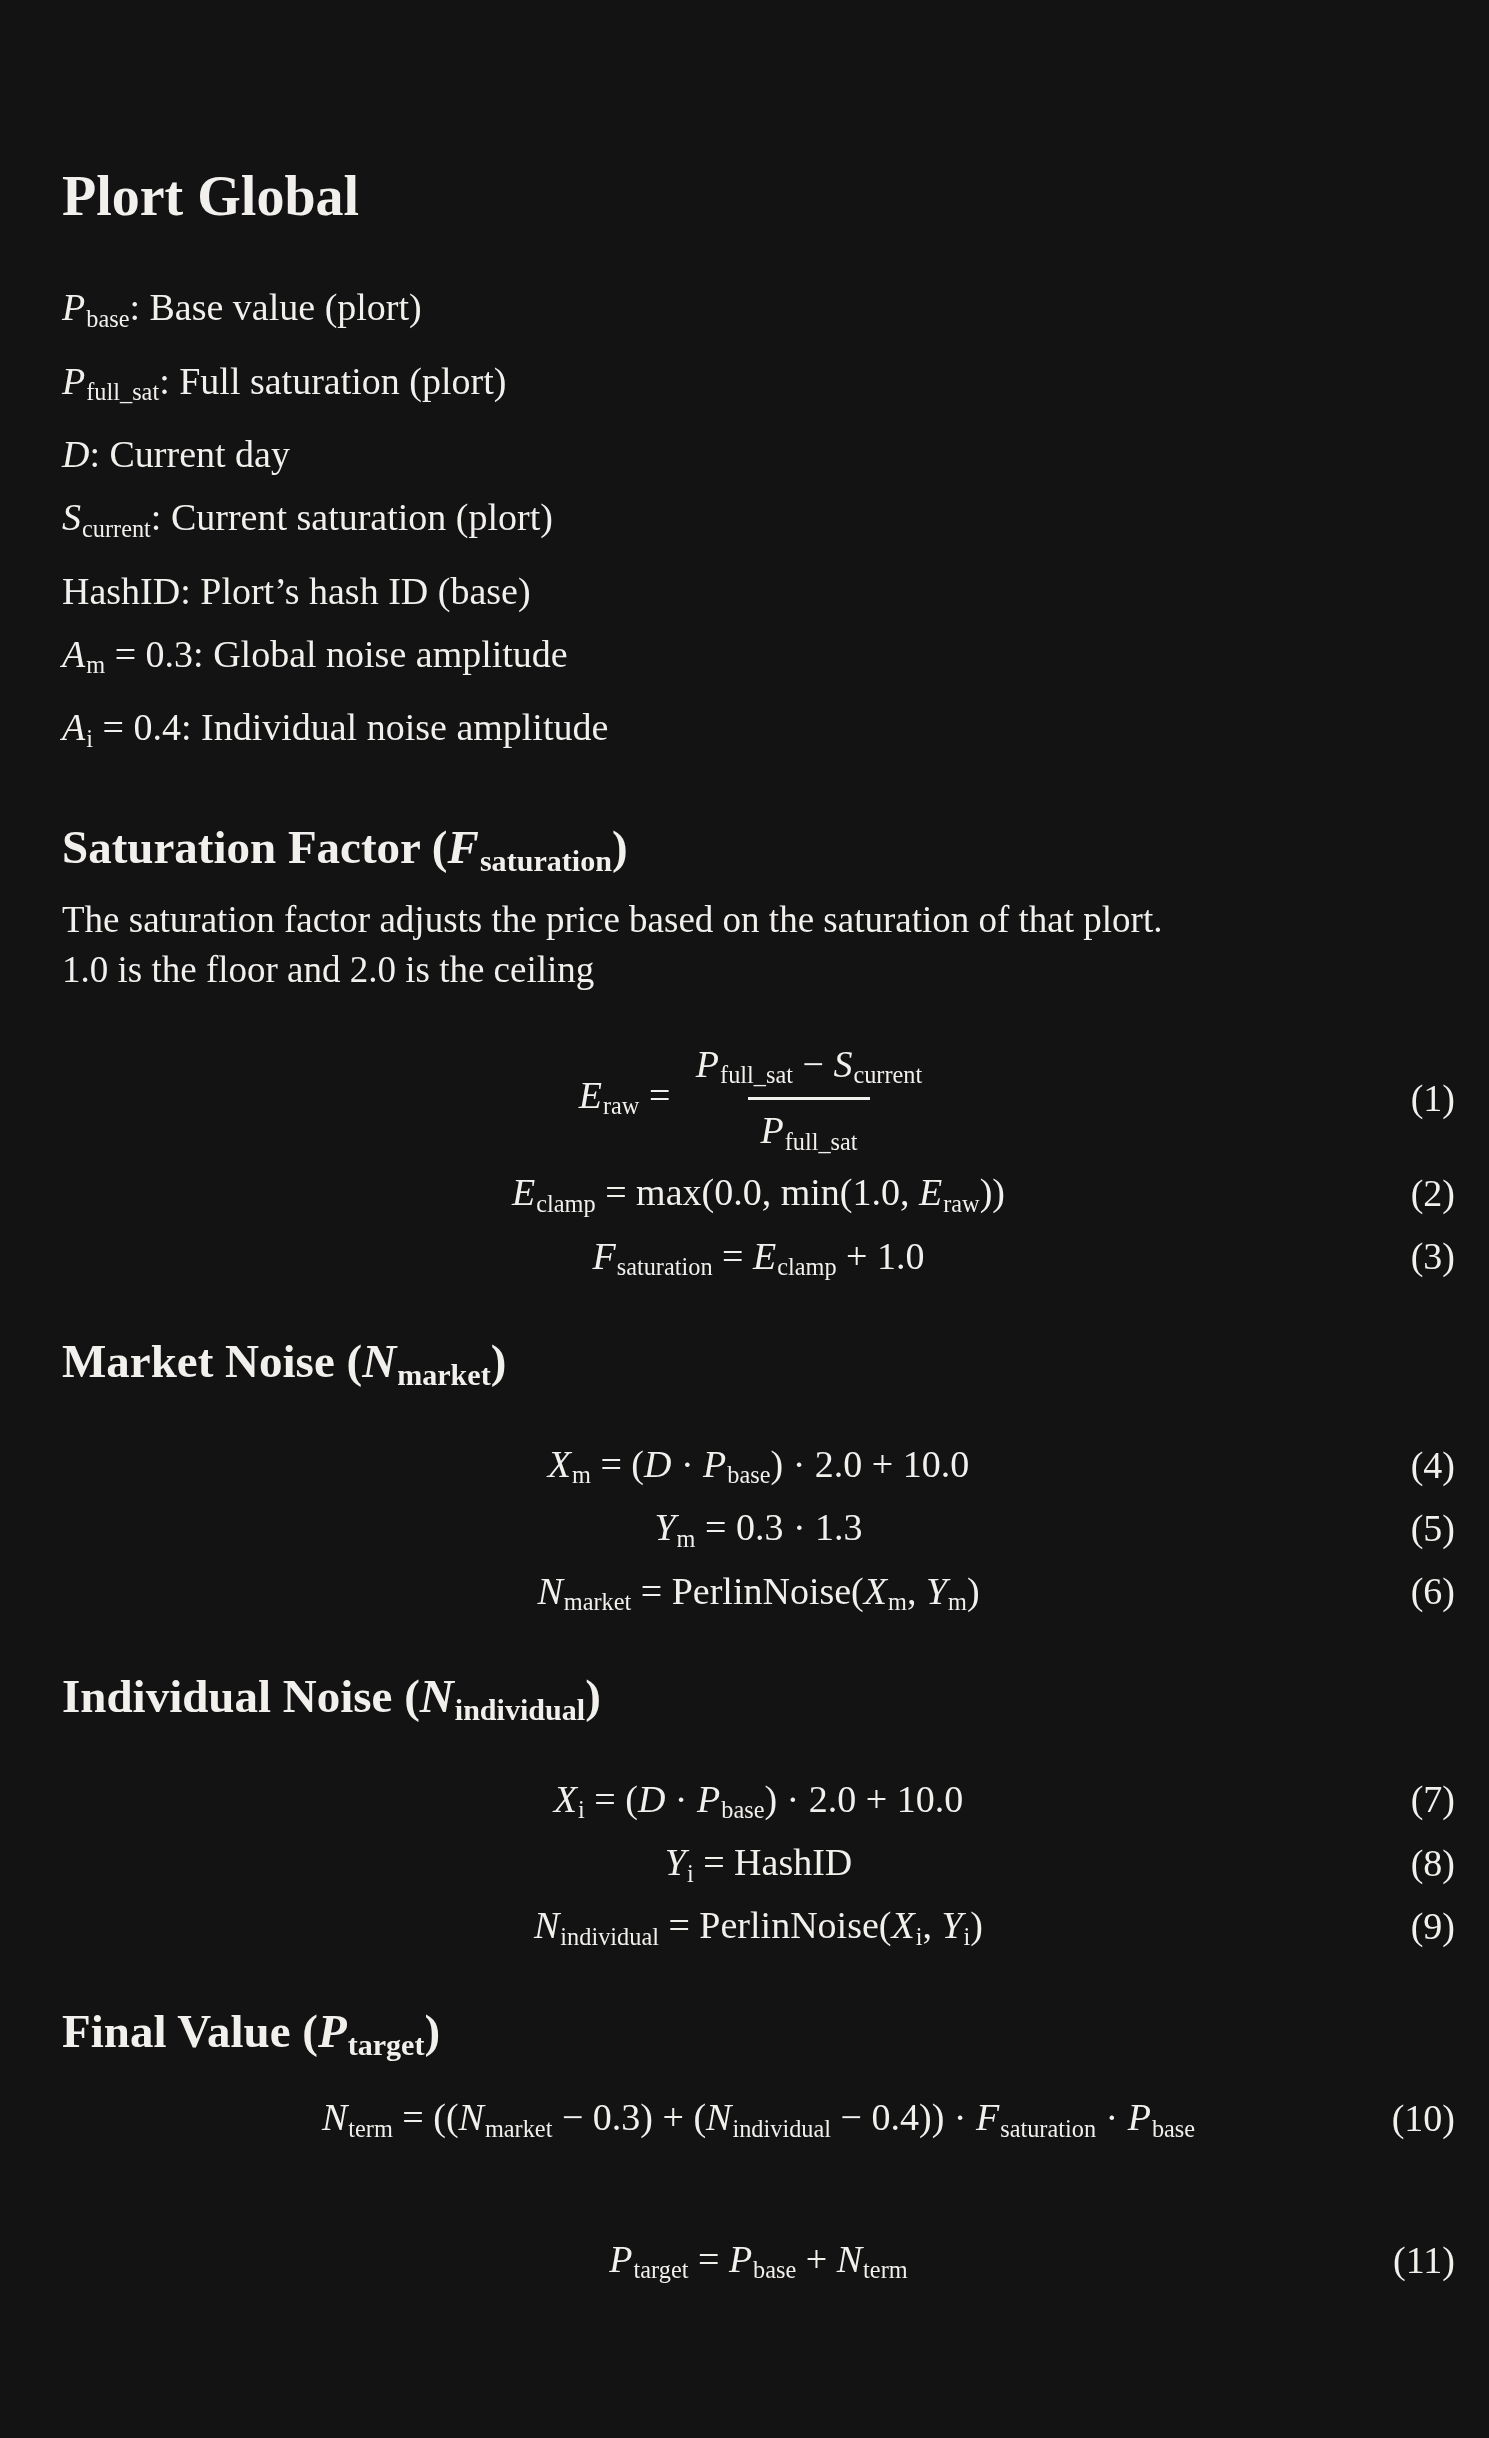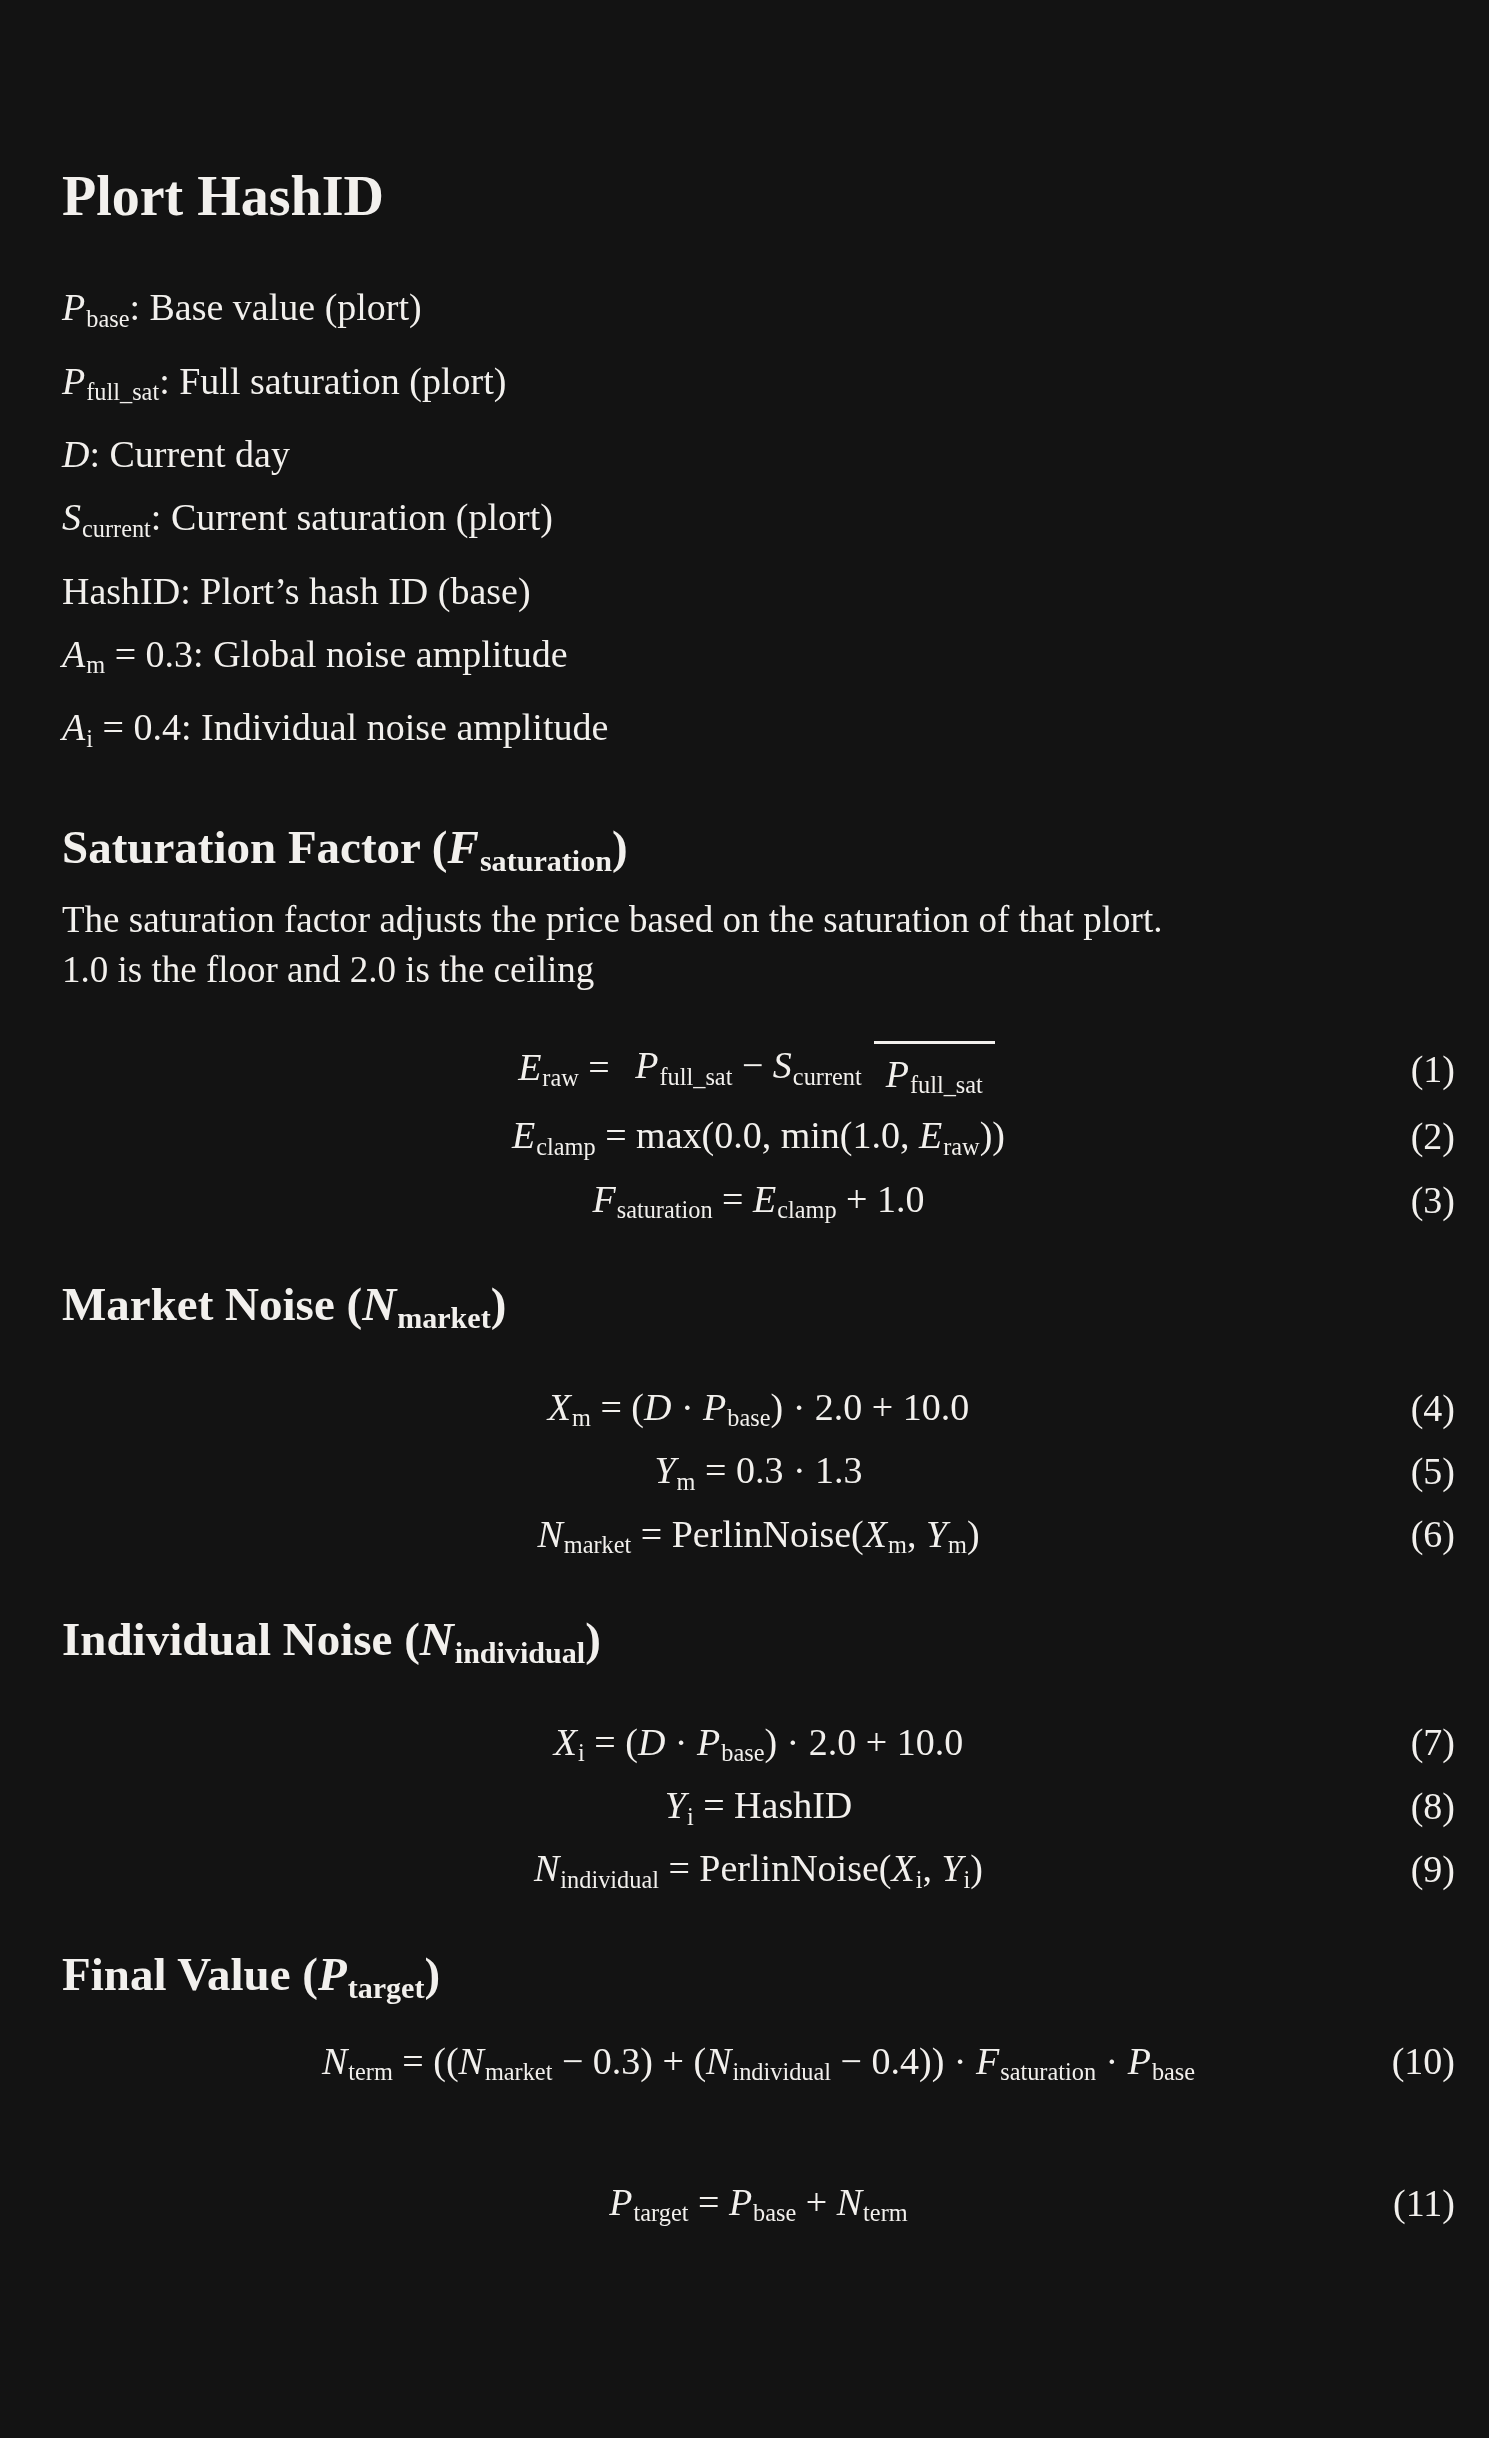--- a/index.html
+++ b/index.html
@@ -73,35 +73,35 @@
     font-size: 0.64em;
     vertical-align: -0.27em;
     font-style: normal;
     letter-spacing: 0;
     padding-left: 1px;
   }
   .sec-heading .sub { font-weight: 700; }
 
   .frac {
     display: inline-flex;
-    flex-direction: row;
+    flex-direction: column;
     align-items: center;
     vertical-align: middle;
     text-align: center;
     margin: 0 4px;
     line-height: 1.25;
   }
   .frac .num { padding: 0 12px 7px 12px; }
   .frac .den { border-top: 3px solid currentColor; padding: 7px 12px 0 12px; }
 </style>
 </head>
 <body style="background: rgb(19, 19, 19); color: rgb(242, 240, 237);">
 
 <div class="page">
-  <h1 class="title">Plort HashID</h1>
+  <h1 class="title">Plort Global</h1>
   <div class="defs">
       <div class="def-line"><span class="it">P</span><span class="sub">base</span><span class="rm">: Base value (plort)</span></div>
       <div class="def-line"><span class="it">P</span><span class="sub">full_sat</span><span class="rm">: Full saturation (plort)</span></div>
       <div class="def-line"><span class="it">D</span><span class="rm">: Current day</span></div>
       <div class="def-line"><span class="it">S</span><span class="sub">current</span><span class="rm">: Current saturation (plort)</span></div>
       <div class="def-line"><span class="rm">HashID: Plort’s hash ID (base)</span></div>
       <div class="def-line"><span class="it">A</span><span class="sub">m</span><span class="rm"> = 0.3: Global noise amplitude</span></div>
       <div class="def-line"><span class="it">A</span><span class="sub">i</span><span class="rm"> = 0.4: Individual noise amplitude</span></div>
     </div>
   <div id="sections">

